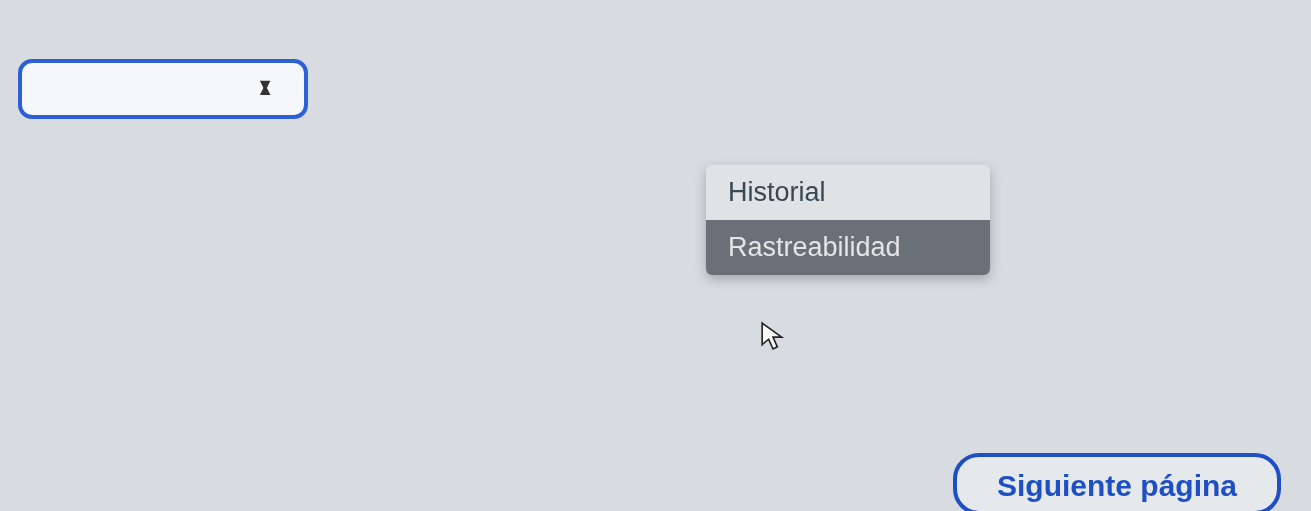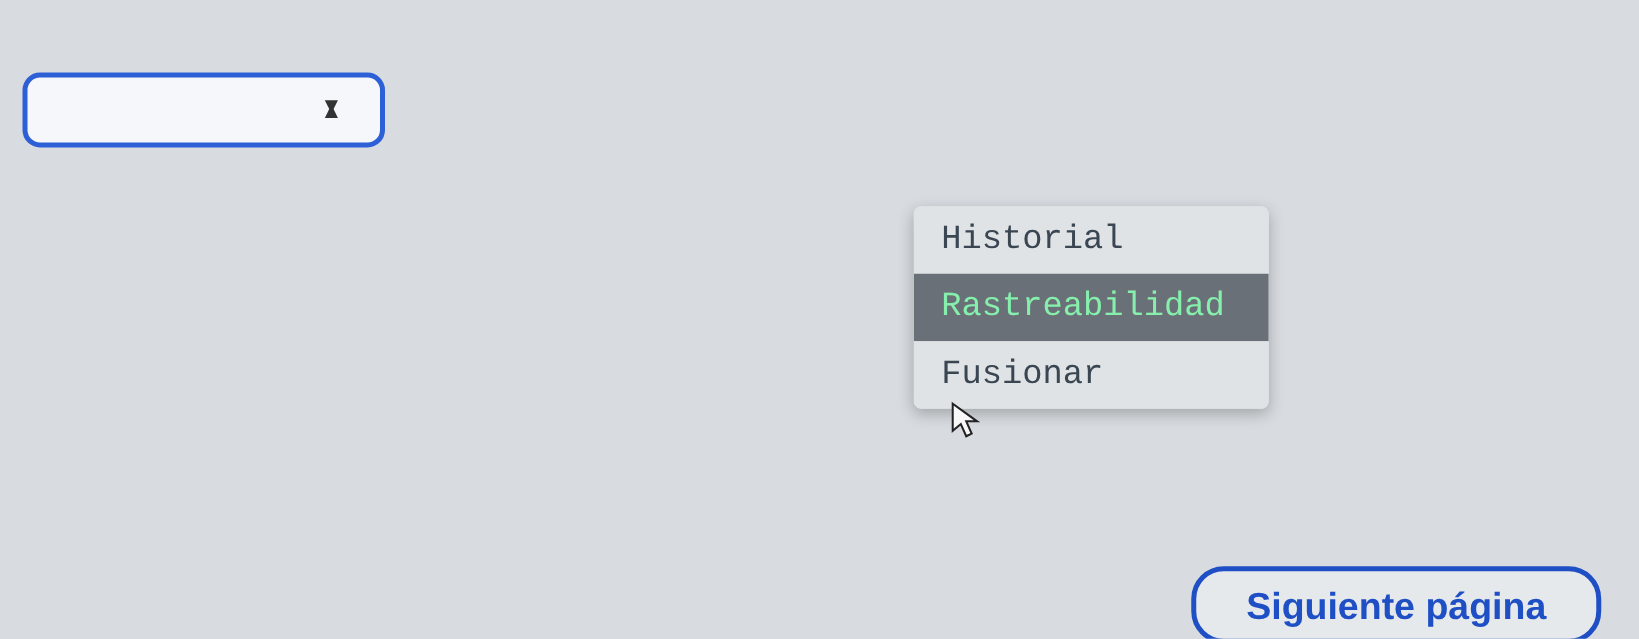--- a/index.html
+++ b/index.html
@@ -66,39 +66,38 @@
     }
     .sort-icon .up {
       margin-bottom: -2px;
     }
     .sort-icon .down {
       margin-top: -2px;
     }
     .dropdown-list {
       position: absolute;
       top: 165px;
-      left: 731px;
+      left: 706px;
       width: 284px;
       background: #e2e5e8;
       border-radius: 6px;
       box-shadow: 0 4px 12px rgba(0,0,0,0.25);
       overflow: hidden;
       z-index: 10;
-      font-family: Liberation Mono, monospace;
     }
     .dropdown-item {
       padding: 12px 22px;
       font-size: 27px;
       color: #3a4752;
       cursor: pointer;
       background: #e0e3e6;
     }
     .dropdown-item.highlighted {
       background: #6a7078;
-      color: #86efac;
+      color: #e5e5e5;
     }
     .cursor-arrow {
       position: absolute;
       top: 320px;
       left: 760px;
       z-index: 20;
       pointer-events: none;
     }
     .cursor-arrow svg {
       width: 26px;
@@ -129,21 +128,20 @@
         <span class="up">▲</span>
         <span class="down">▼</span>
       </span>
     </span>
   </span>
 </div>
 
 <div class="dropdown-list">
   <div class="dropdown-item">Historial</div>
   <div class="dropdown-item highlighted">Rastreabilidad</div>
-  <div class="dropdown-item">Fusionar</div>
 </div>
 
 <div class="cursor-arrow">
   <svg viewBox="0 0 24 28">
     <path d="M2 2 L2 22 L8 17 L12 26 L16 24 L12 15 L20 15 Z" fill="#f8f8f8" stroke="#222" stroke-width="1.5"></path>
   </svg>
 </div>
 
 <button class="next-btn">Siguiente página</button>
 

